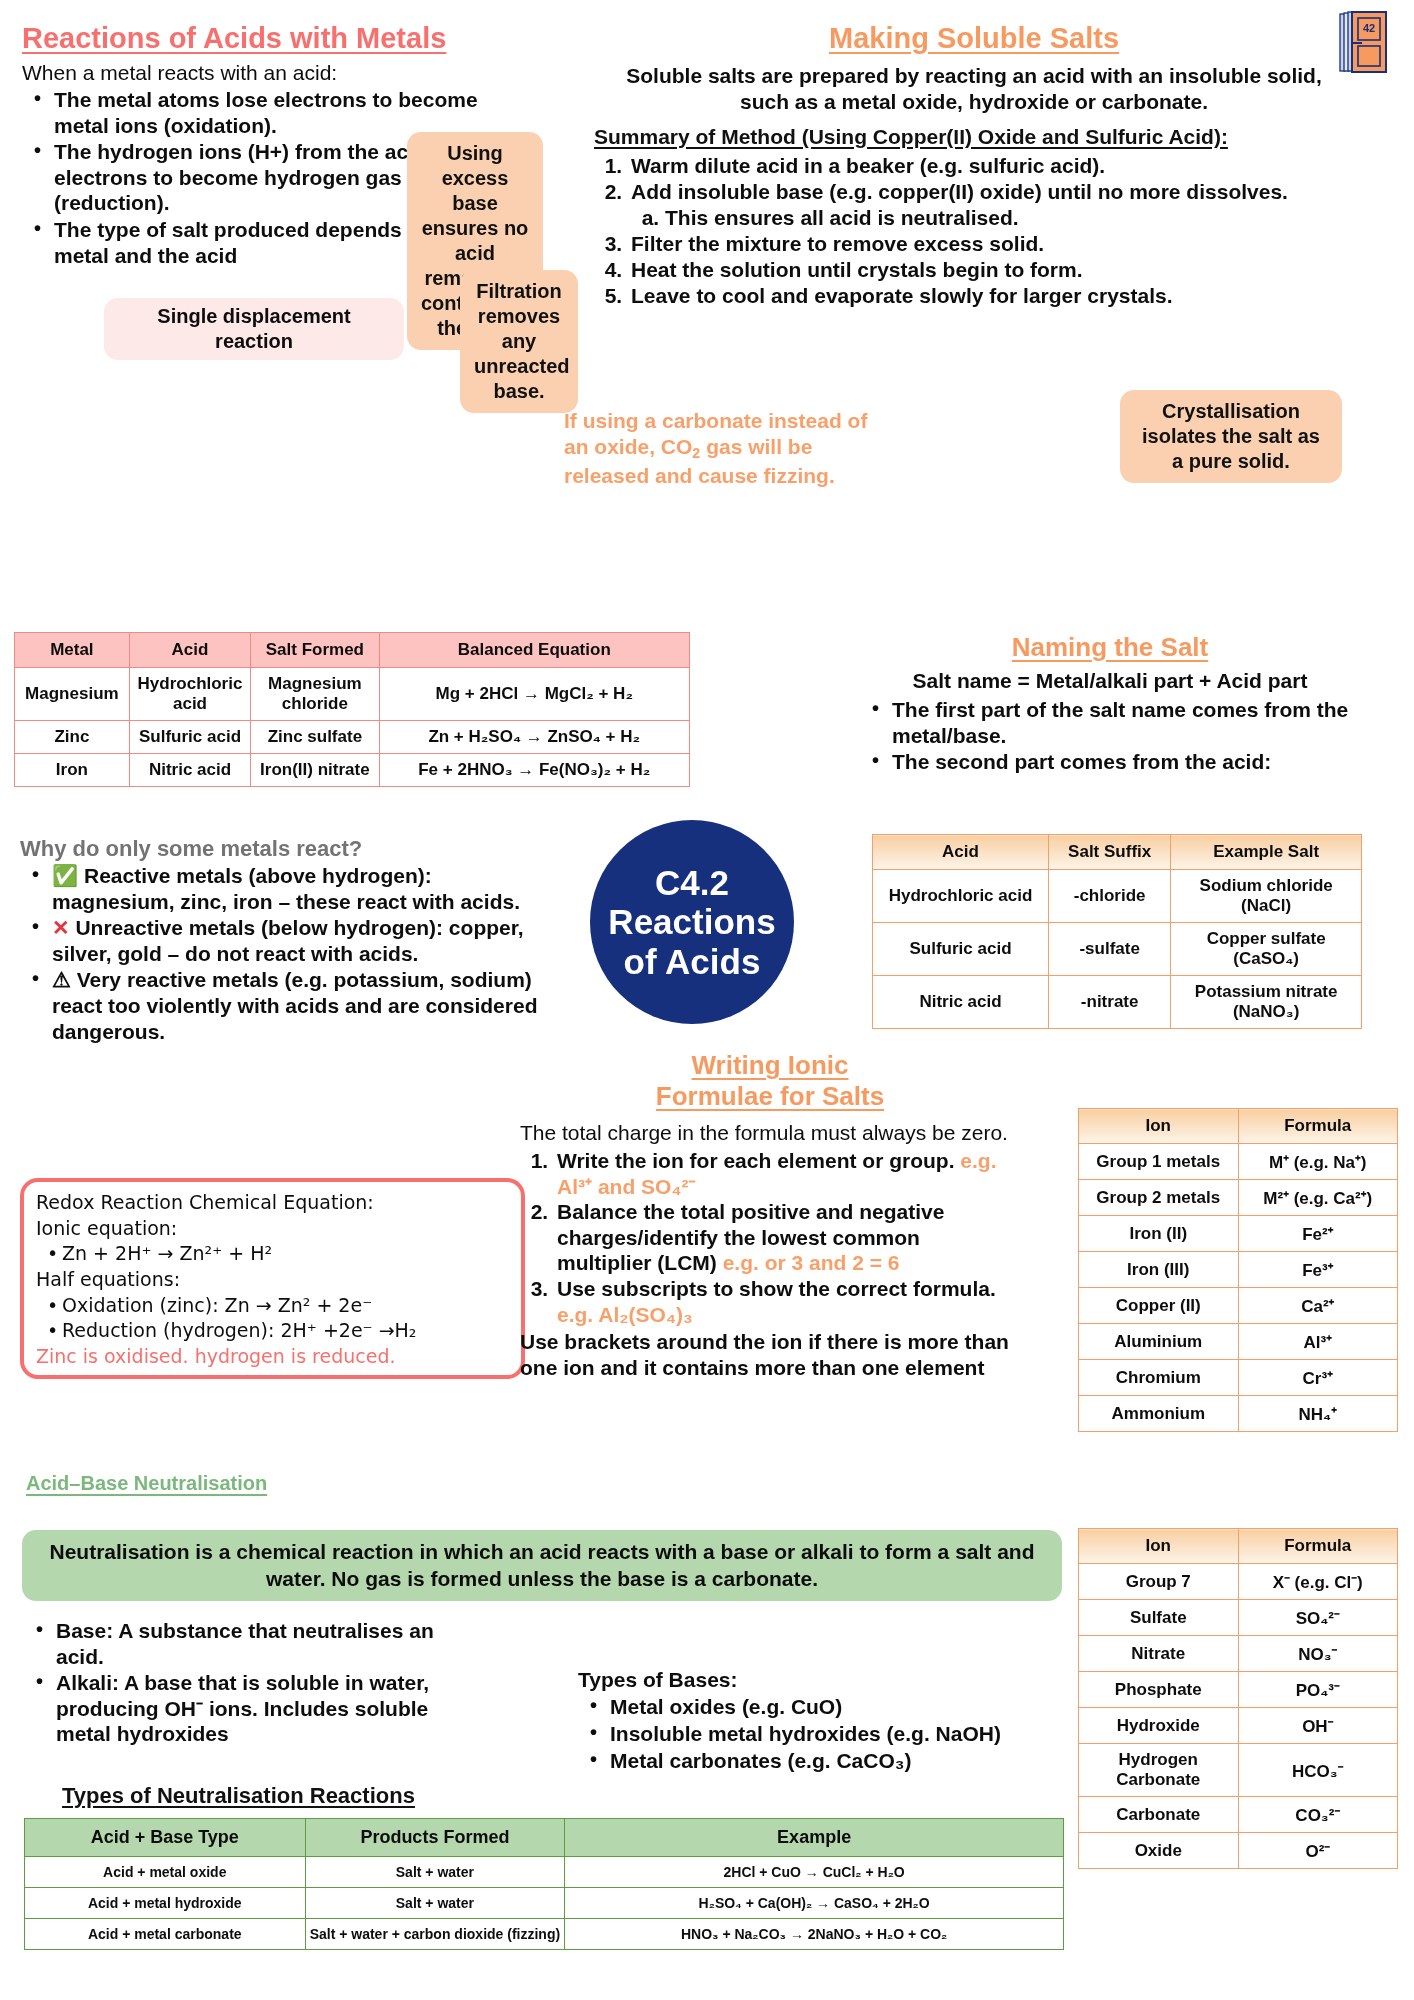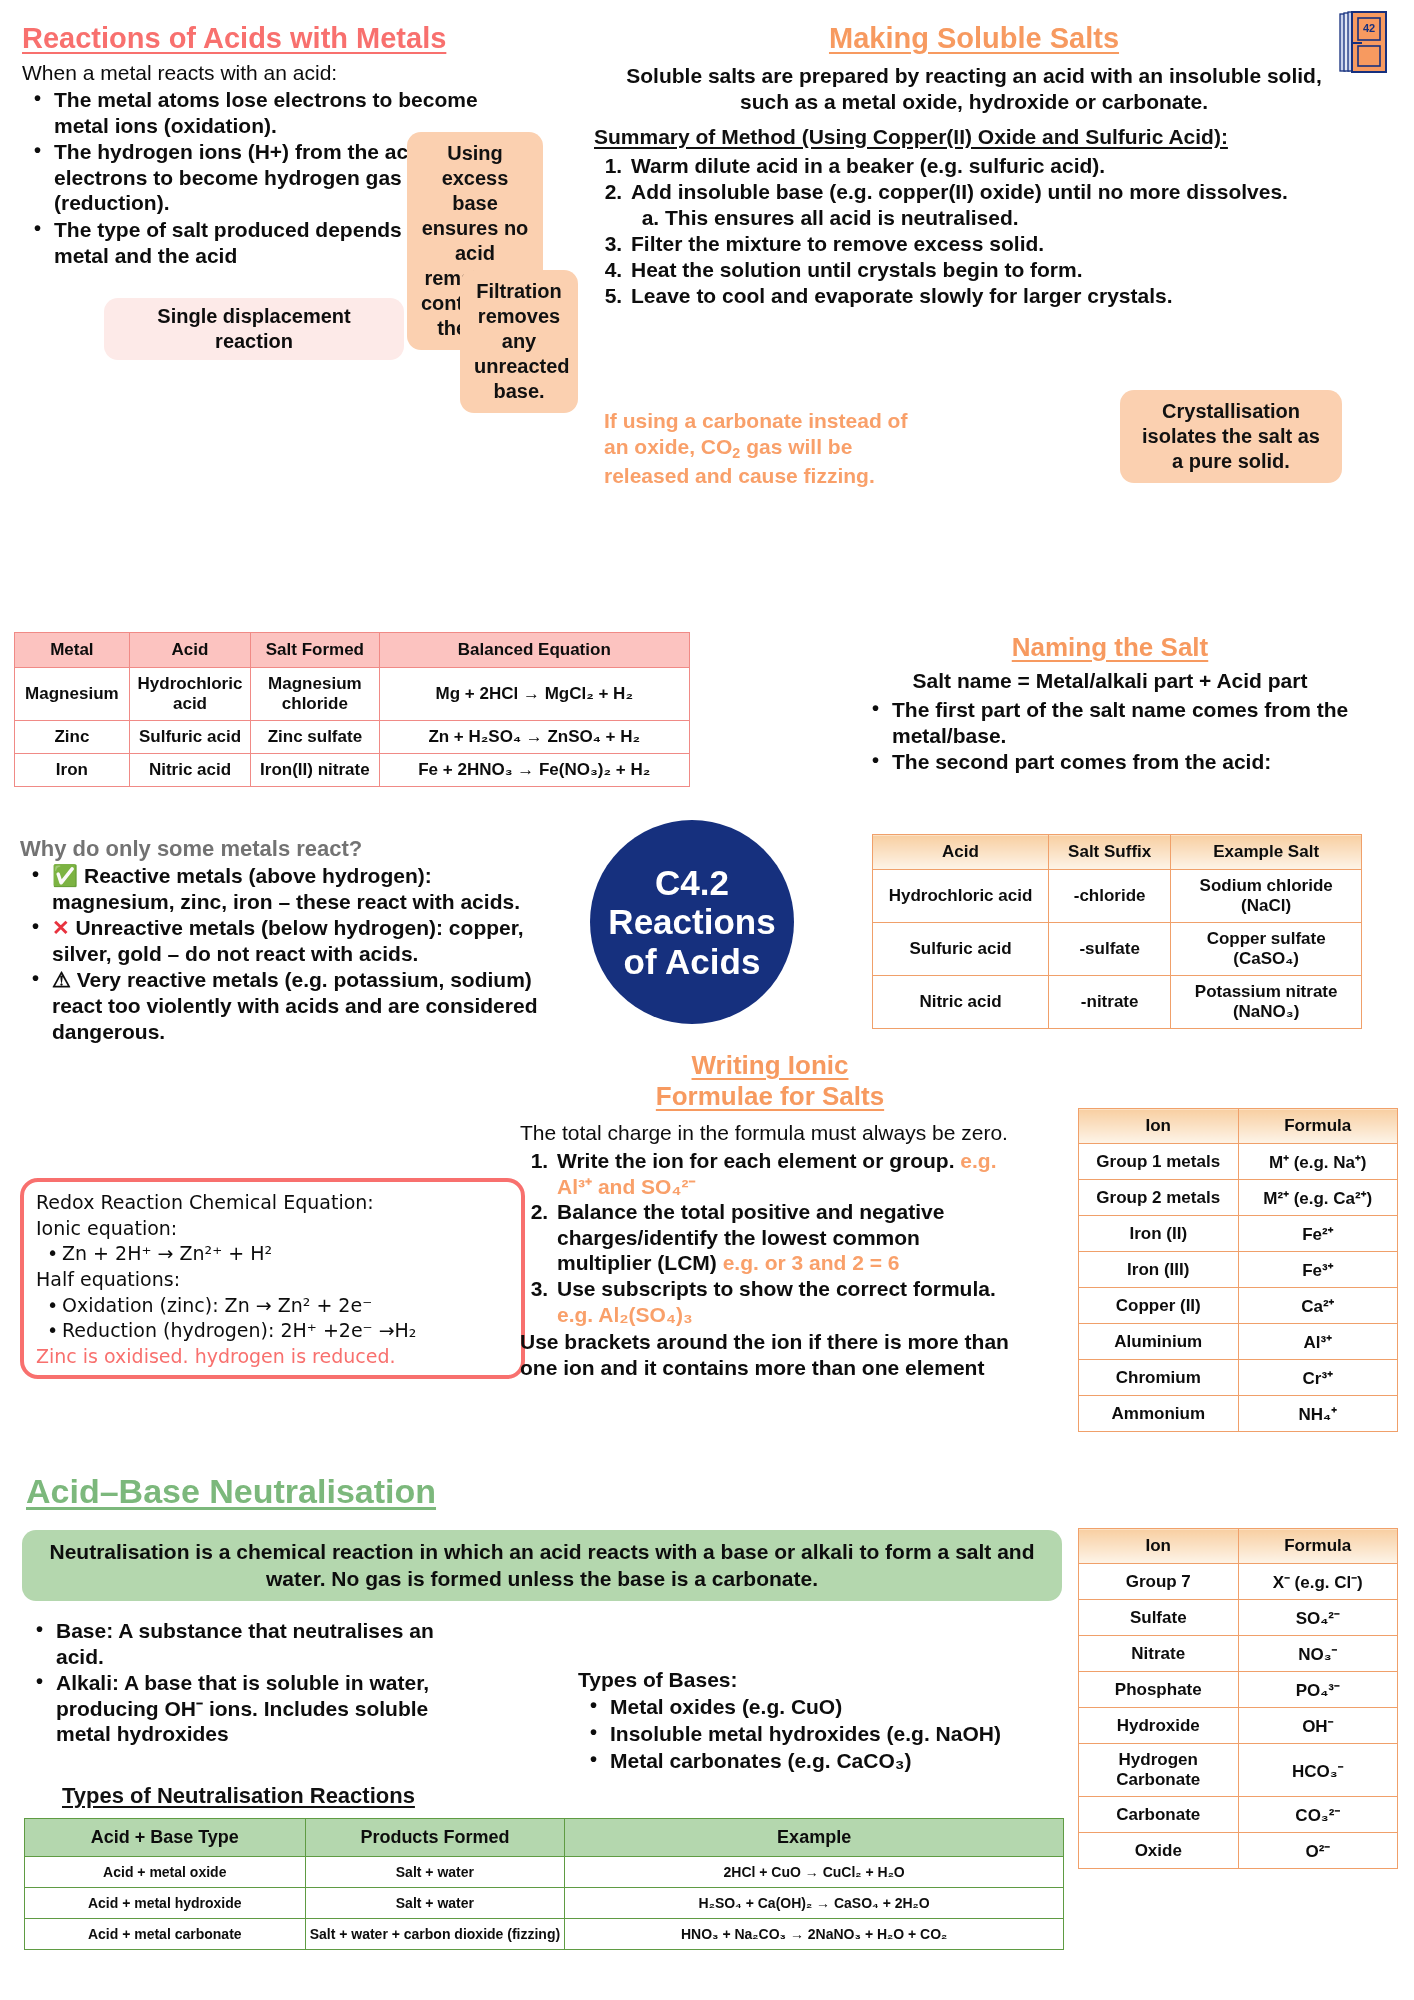--- a/index.html
+++ b/index.html
@@ -130,21 +130,21 @@
         <ol class="alpha" style="margin-top:0;">
           <li>This ensures all acid is neutralised.</li>
         </ol>
       </li>
       <li>Filter the mixture to remove excess solid.</li>
       <li>Heat the solution until crystals begin to form.</li>
       <li>Leave to cool and evaporate slowly for larger crystals.</li>
     </ol>
   </div>
 
-  <div class="abs orange-text" style="left:604px; top:408px; width:330px; font-size:21px; line-height:1.25;">
+  <div class="abs orange-text" style="left:564px; top:408px; width:330px; font-size:21px; line-height:1.25;">
     <span>If using a carbonate instead of an oxide, CO</span><sub>2</sub><span> gas will be released and cause fizzing.</span>
   </div>
 
   <div class="abs" style="left:14px; top:632px; width:676px;">
     <table class="t-red">
       <tbody>
           <tr>
         <th style="width:17%">Metal</th>
         <th style="width:18%">Acid</th>
         <th style="width:19%">Salt Formed</th>
@@ -348,21 +348,21 @@
           </tr>
       <tr>
             <td>Oxide</td>
             <td>O²⁻</td>
           </tr>
     </tbody>
       </table>
   </div>
 
   <div class="abs" style="left:26px; top:1472px; width:450px;">
-    <div style="font-size:34px;text-decoration:underline;" class="h-grn">Acid–Base Neutralisation</div>
+    <div style="font-size:20px;text-decoration:underline;" class="h-grn">Acid–Base Neutralisation</div>
   </div>
 
   <div class="abs pill-green" style="left:22px; top:1530px; width:1040px; font-size:21px;">Neutralisation is a chemical reaction in which an acid reacts with a base or alkali to form a salt and water. No gas is formed unless the base is a carbonate.</div>
 
   <ul class="abs bul" style="left:24px; top:1616px; width:450px; font-size:21px; font-weight:800; line-height:1.22;">
     <li>Base: A substance that neutralises an acid.</li>
     <li>Alkali: A base that is soluble in water, producing OH⁻ ions. Includes soluble metal hydroxides</li>
   </ul>
 
   <div class="abs" style="left:578px; top:1668px; width:470px;">

